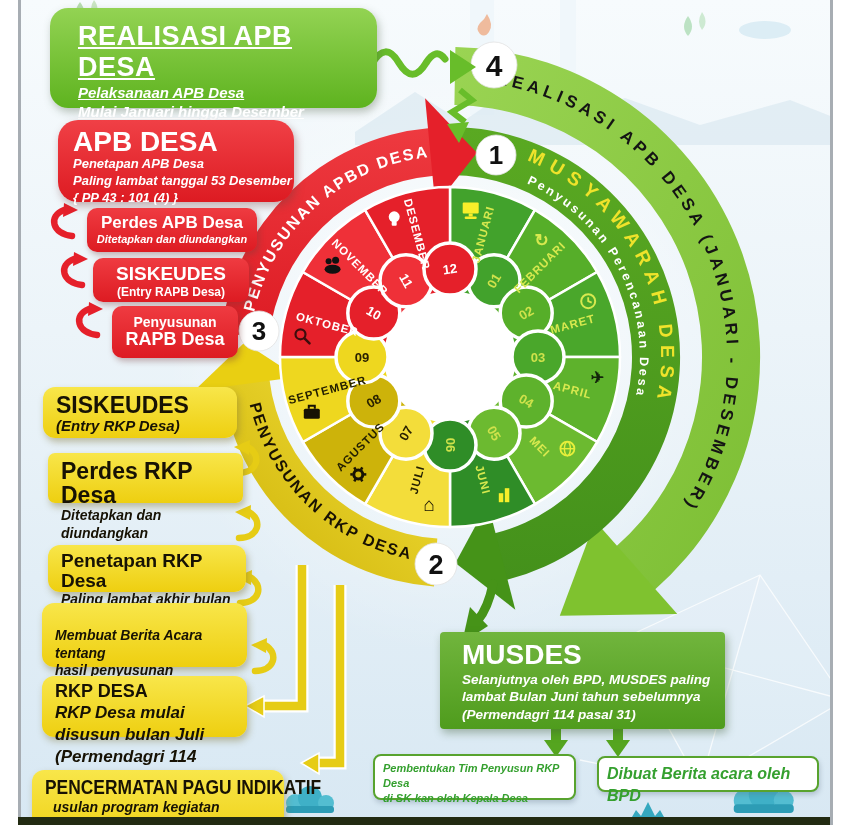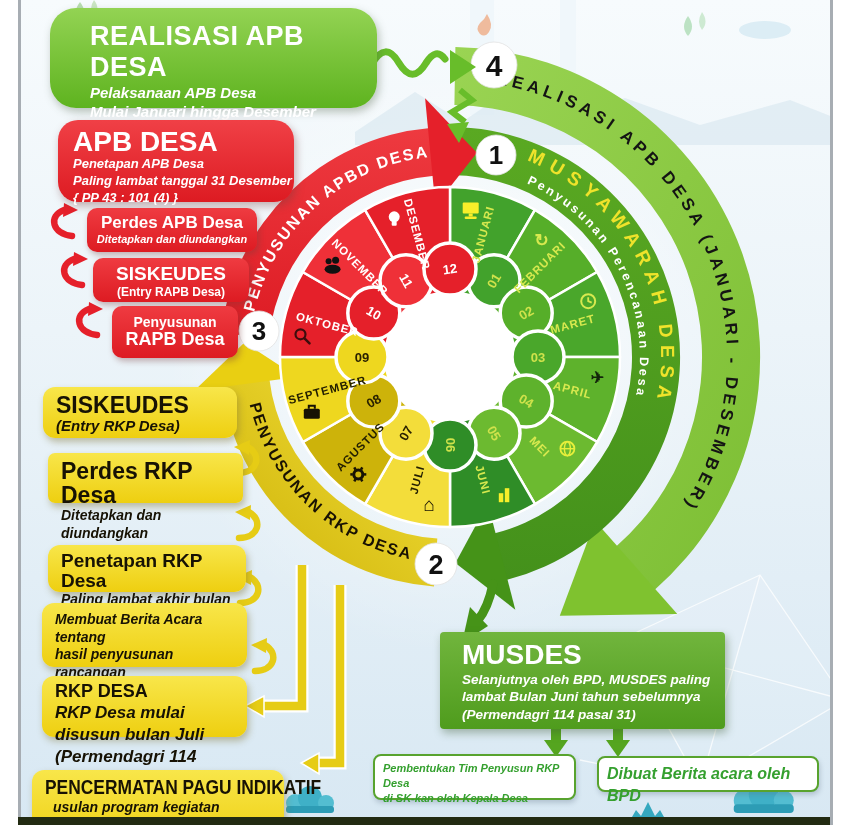--- a/index.html
+++ b/index.html
@@ -4,22 +4,22 @@
 <style>
   html,body{margin:0;padding:0;}
   body{width:853px;height:825px;overflow:hidden;font-family:"Liberation Sans",sans-serif;}
   .page{position:absolute;left:0;top:0;width:853px;height:825px;
         background:linear-gradient(180deg,#f7fbfd 0%,#ecf4f9 40%,#d8e8f3 100%);overflow:hidden;}
   .glow{position:absolute;left:120px;top:60px;width:680px;height:600px;border-radius:50%;
         background:radial-gradient(circle,rgba(255,255,255,.8) 0%,rgba(255,255,255,0) 65%);z-index:1;}
   svg.layer{position:absolute;left:0;top:0;z-index:2;}
   #wheel{z-index:3;}
   .box{position:absolute;box-sizing:border-box;z-index:4;}
-  .header-green{background:linear-gradient(180deg,#93d353,#5eb31f);border-radius:26px;color:#fff;
-        padding:13px 0 0 40px;box-shadow:2px 4px 8px rgba(70,90,60,.35);}
+  .header-green{background:linear-gradient(180deg,#93d353,#5eb31f);border-radius:18px;color:#fff;
+        padding:13px 0 0 28px;box-shadow:2px 4px 8px rgba(70,90,60,.35);text-decoration:underline;}
   .hg-title{font-size:27px;font-weight:bold;letter-spacing:.5px;}
   .hg-line{font-size:15px;font-weight:bold;font-style:italic;line-height:1.28;}
   .red-main{background:linear-gradient(180deg,#f04046,#dd1b22);border-radius:20px;color:#fff;
         padding:7px 0 0 15px;box-shadow:2px 4px 8px rgba(120,60,60,.4);}
   .rm-title{font-size:28px;font-weight:bold;line-height:1.05;}
   .rm-line{font-size:13px;font-weight:bold;font-style:italic;line-height:1.3;}
   .red-step{background:linear-gradient(180deg,#ef3b41,#dd1b22);border-radius:10px;color:#fff;
         text-align:center;box-shadow:2px 3px 6px rgba(120,60,60,.4);padding-top:5px;}
   .rs-t17{font-size:17px;font-weight:bold;}
   .rs-t20{font-size:19px;font-weight:bold;}
@@ -244,21 +244,21 @@
   <div class="box header-green" style="left:50px;top:8px;width:327px;height:100px;">
     <div class="hg-title">REALISASI APB DESA</div>
     <div class="hg-line">Pelaksanaan APB Desa</div>
     <div class="hg-line">Mulai Januari hingga Desember</div>
     <div class="hg-line">Tahun Selanjutnya</div>
   </div>
 
   <div class="box red-main" style="left:58px;top:120px;width:236px;height:82px;">
     <div class="rm-title">APB DESA</div>
     <div class="rm-line">Penetapan APB Desa</div>
-    <div class="rm-line">Paling lambat tanggal 31 Desember</div>
+    <div class="rm-line">Paling lambat tanggal 53 Desember</div>
     <div class="rm-line">{ PP 43 : 101 (4) }</div>
   </div>
 
   <div class="box red-step" style="left:87px;top:208px;width:170px;height:44px;">
     <div class="rs-t17">Perdes APB Desa</div>
     <div class="rs-sub">Ditetapkan dan diundangkan</div>
   </div>
 
   <div class="box red-step" style="left:93px;top:258px;width:156px;height:44px;">
     <div class="rs-t20">SISKEUDES</div>
@@ -282,21 +282,21 @@
 
   <div class="box ybox" style="left:48px;top:532px;width:198px;height:47px;margin-top:13px;">
     <div class="yb-t19">Penetapan RKP Desa</div>
     <div class="yb-i14">Paling lambat akhir bulan</div>
     <div>
       <span class="yb-sep">September</span>
       <span class="yb-ref">(Permendagri 114 pasal 29 (4)</span>
     </div>
   </div>
 
-  <div class="box ybox" style="left:42px;top:603px;width:205px;height:64px;padding-top:8px;">
+  <div class="box ybox" style="left:42px;top:603px;width:205px;height:64px;padding-top:24px;">
     <div class="yb-i14">Membuat Berita Acara tentang</div>
     <div class="yb-i14">hasil penyusunan rancangan</div>
     <div class="yb-i14">RKP Desa oleh Tim Penyusun</div>
   </div>
 
   <div class="box ybox" style="left:42px;top:676px;width:205px;height:61px;">
     <div class="yb-t18">RKP DESA</div>
     <div class="yb-i13">RKP Desa mulai disusun bulan Juli</div>
     <div class="yb-i13">(Permendagri 114 pasal 5.29 (3)</div>
   </div>

